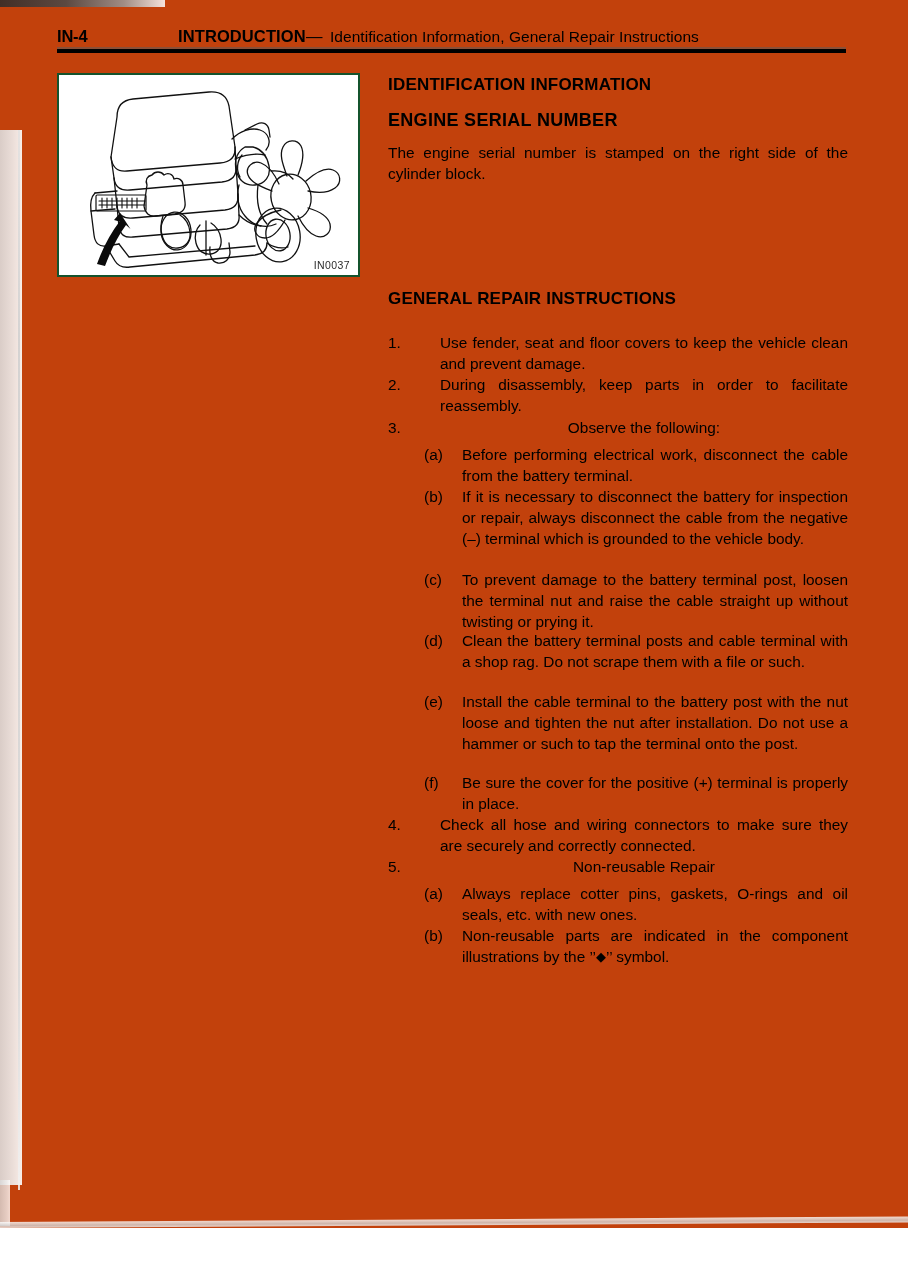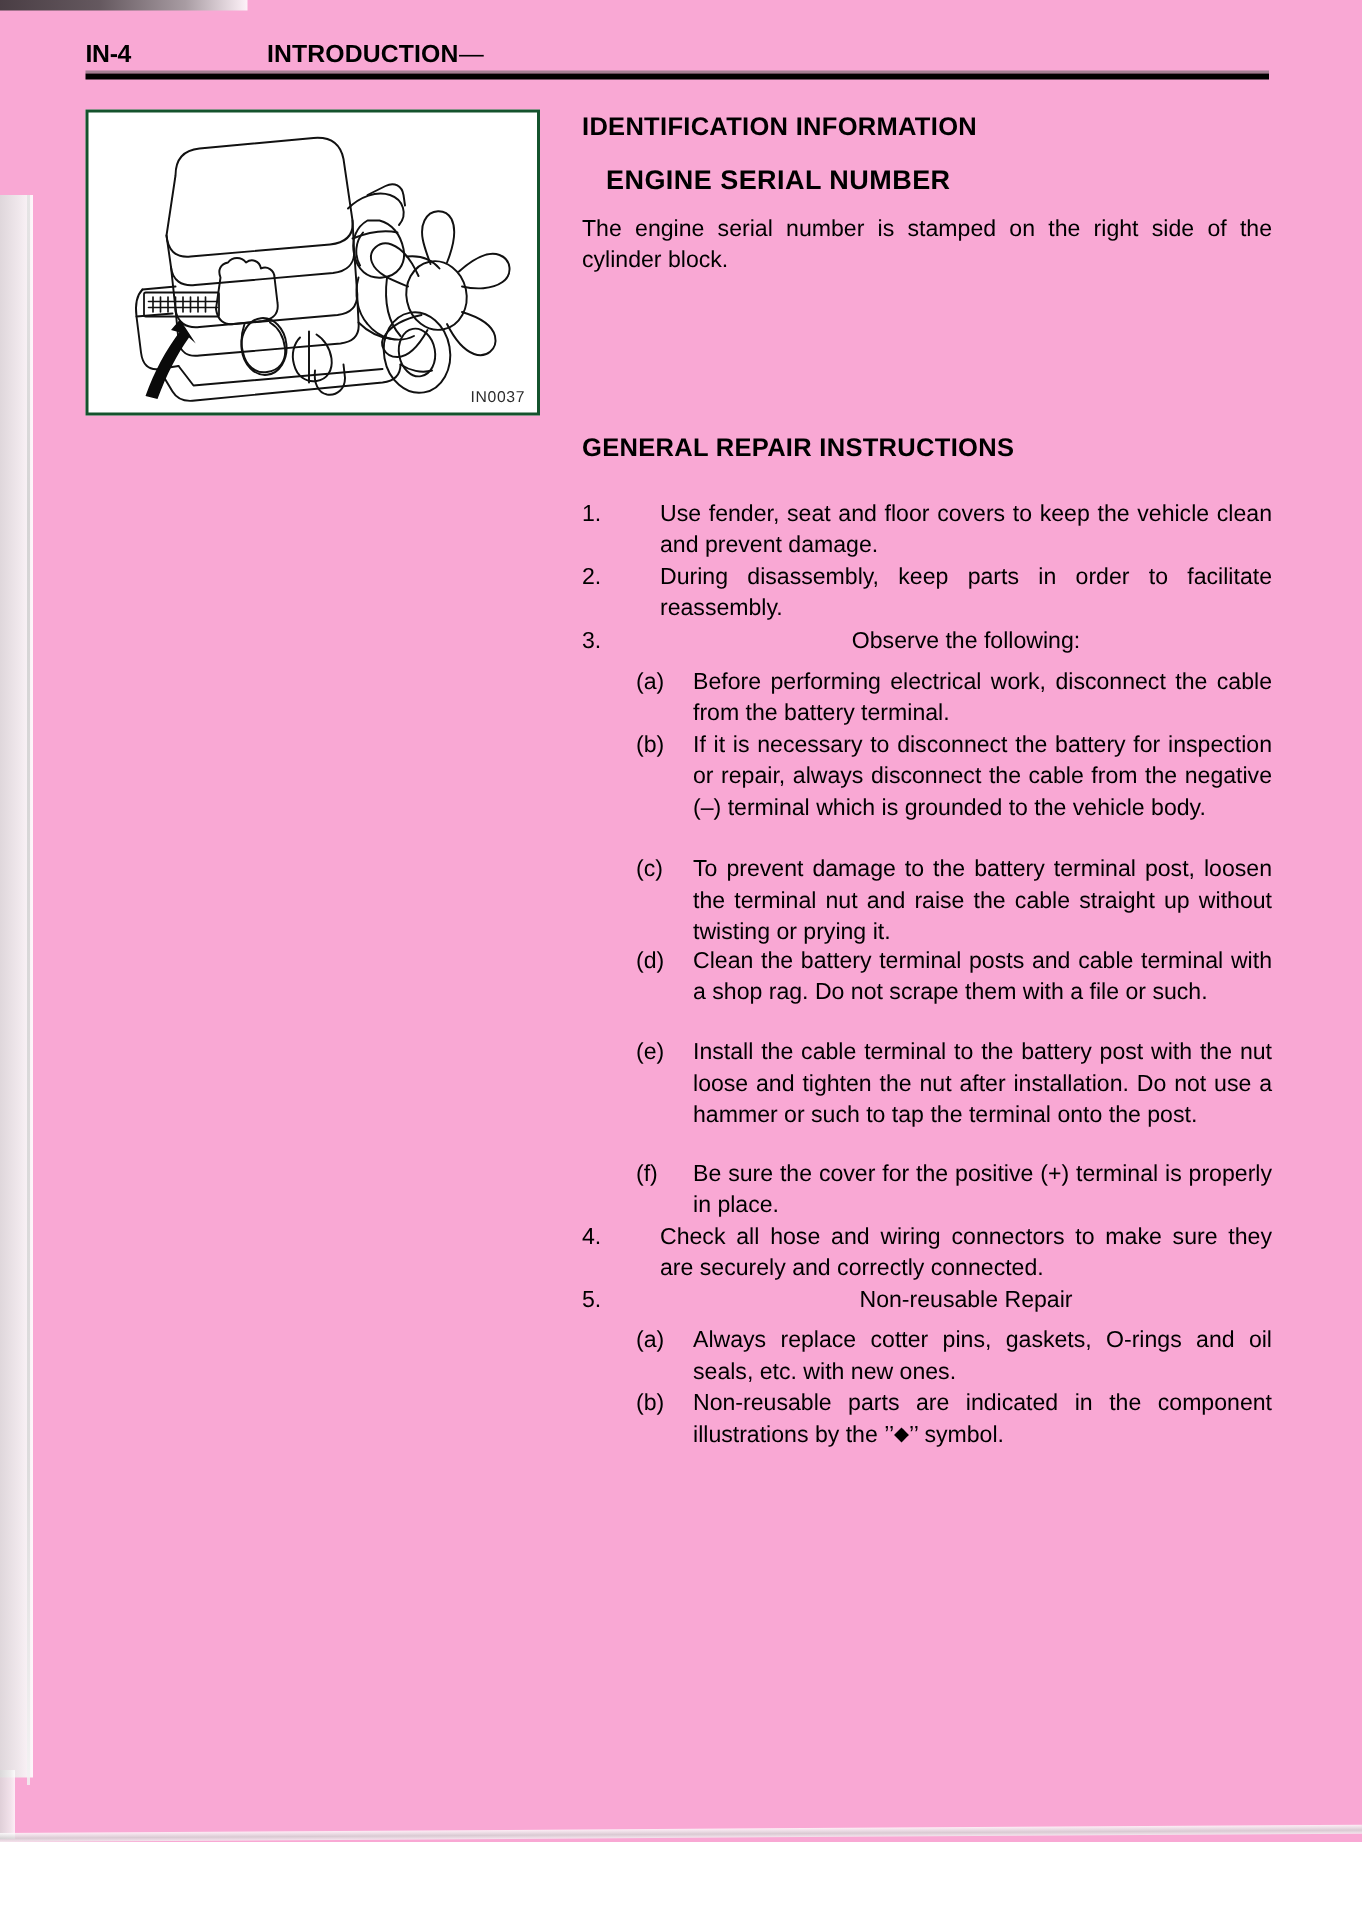--- a/index.html
+++ b/index.html
@@ -5,21 +5,21 @@
   html, body {
     margin: 0;
     padding: 0;
     background: #ffffff;
   }
 
   #page {
     position: relative;
     width: 908px;
     height: 1284px;
-    background: #f9a8d4;
+    background: #c2410c;
     overflow: hidden;
     font-family: "Liberation Sans", sans-serif;
     color: #000000;
     -webkit-font-smoothing: antialiased;
   }
 
   
   .scan-top-smudge {
     position: absolute;
     left: 0; top: 0;
@@ -198,20 +198,21 @@
   <div class="scan-left-band"></div>
   <div class="scan-left-line"></div>
   <div class="scan-corner"></div>
   <div class="scan-bottom-edge"></div>
   <div class="scan-bottom-fill"></div>
 
   <div class="header">
     <span class="hdr-page">IN-4</span>
     <span class="hdr-chapter">INTRODUCTION</span>
     <span class="hdr-dash">—</span>
+    <span class="hdr-sub">Identification Information, General Repair Instructions</span>
   </div>
   <div class="hdr-rule-soft"></div>
   <div class="hdr-rule"></div>
 
   <div class="figure">
     <svg width="299" height="200" viewBox="0 0 299 200">
       <g fill="none" stroke="#111" stroke-width="1.3" stroke-linejoin="round" stroke-linecap="round">
 
         <path d="M58 42 C58 30 64 25 74 24 L150 17 C162 16 168 21 170 31 L176 72 C177 82 171 87 161 88 L68 96 C58 97 53 92 52 82 Z"></path>
 
@@ -273,21 +274,21 @@
         <path d="M61 138 L55 145 L60.5 146.5 C52 158 44 172 38 189 L46 191 C52 175 59 161 67 150 L71.5 154 Z"></path>
       </g>
     </svg>
     <span class="fig-code">IN0037</span>
   </div>
 
   <div class="col">
 
     <h1 class="h1 pos" style="left:0; top:76px; width:462px;">IDENTIFICATION INFORMATION</h1>
 
-    <h2 class="h2 pos" style="left:16px; top:111px; width:462px;">ENGINE SERIAL NUMBER</h2>
+    <h2 class="h2 pos" style="left:0; top:111px; width:462px;">ENGINE SERIAL NUMBER</h2>
 
     <p class="body-text pos" style="left:0; top:143px; width:460px;">The engine serial number is stamped on the right side of the cylinder block.</p>
 
     <h1 class="h1 pos" style="left:0; top:290px; width:462px;">GENERAL REPAIR INSTRUCTIONS</h1>
 
     <div class="item lvl1 pos" style="left:0; top:333px; width:460px;">
       <span class="marker">1.</span>
       <div class="content">Use fender, seat and floor covers to keep the vehicle clean and prevent damage.</div>
     </div>
 

